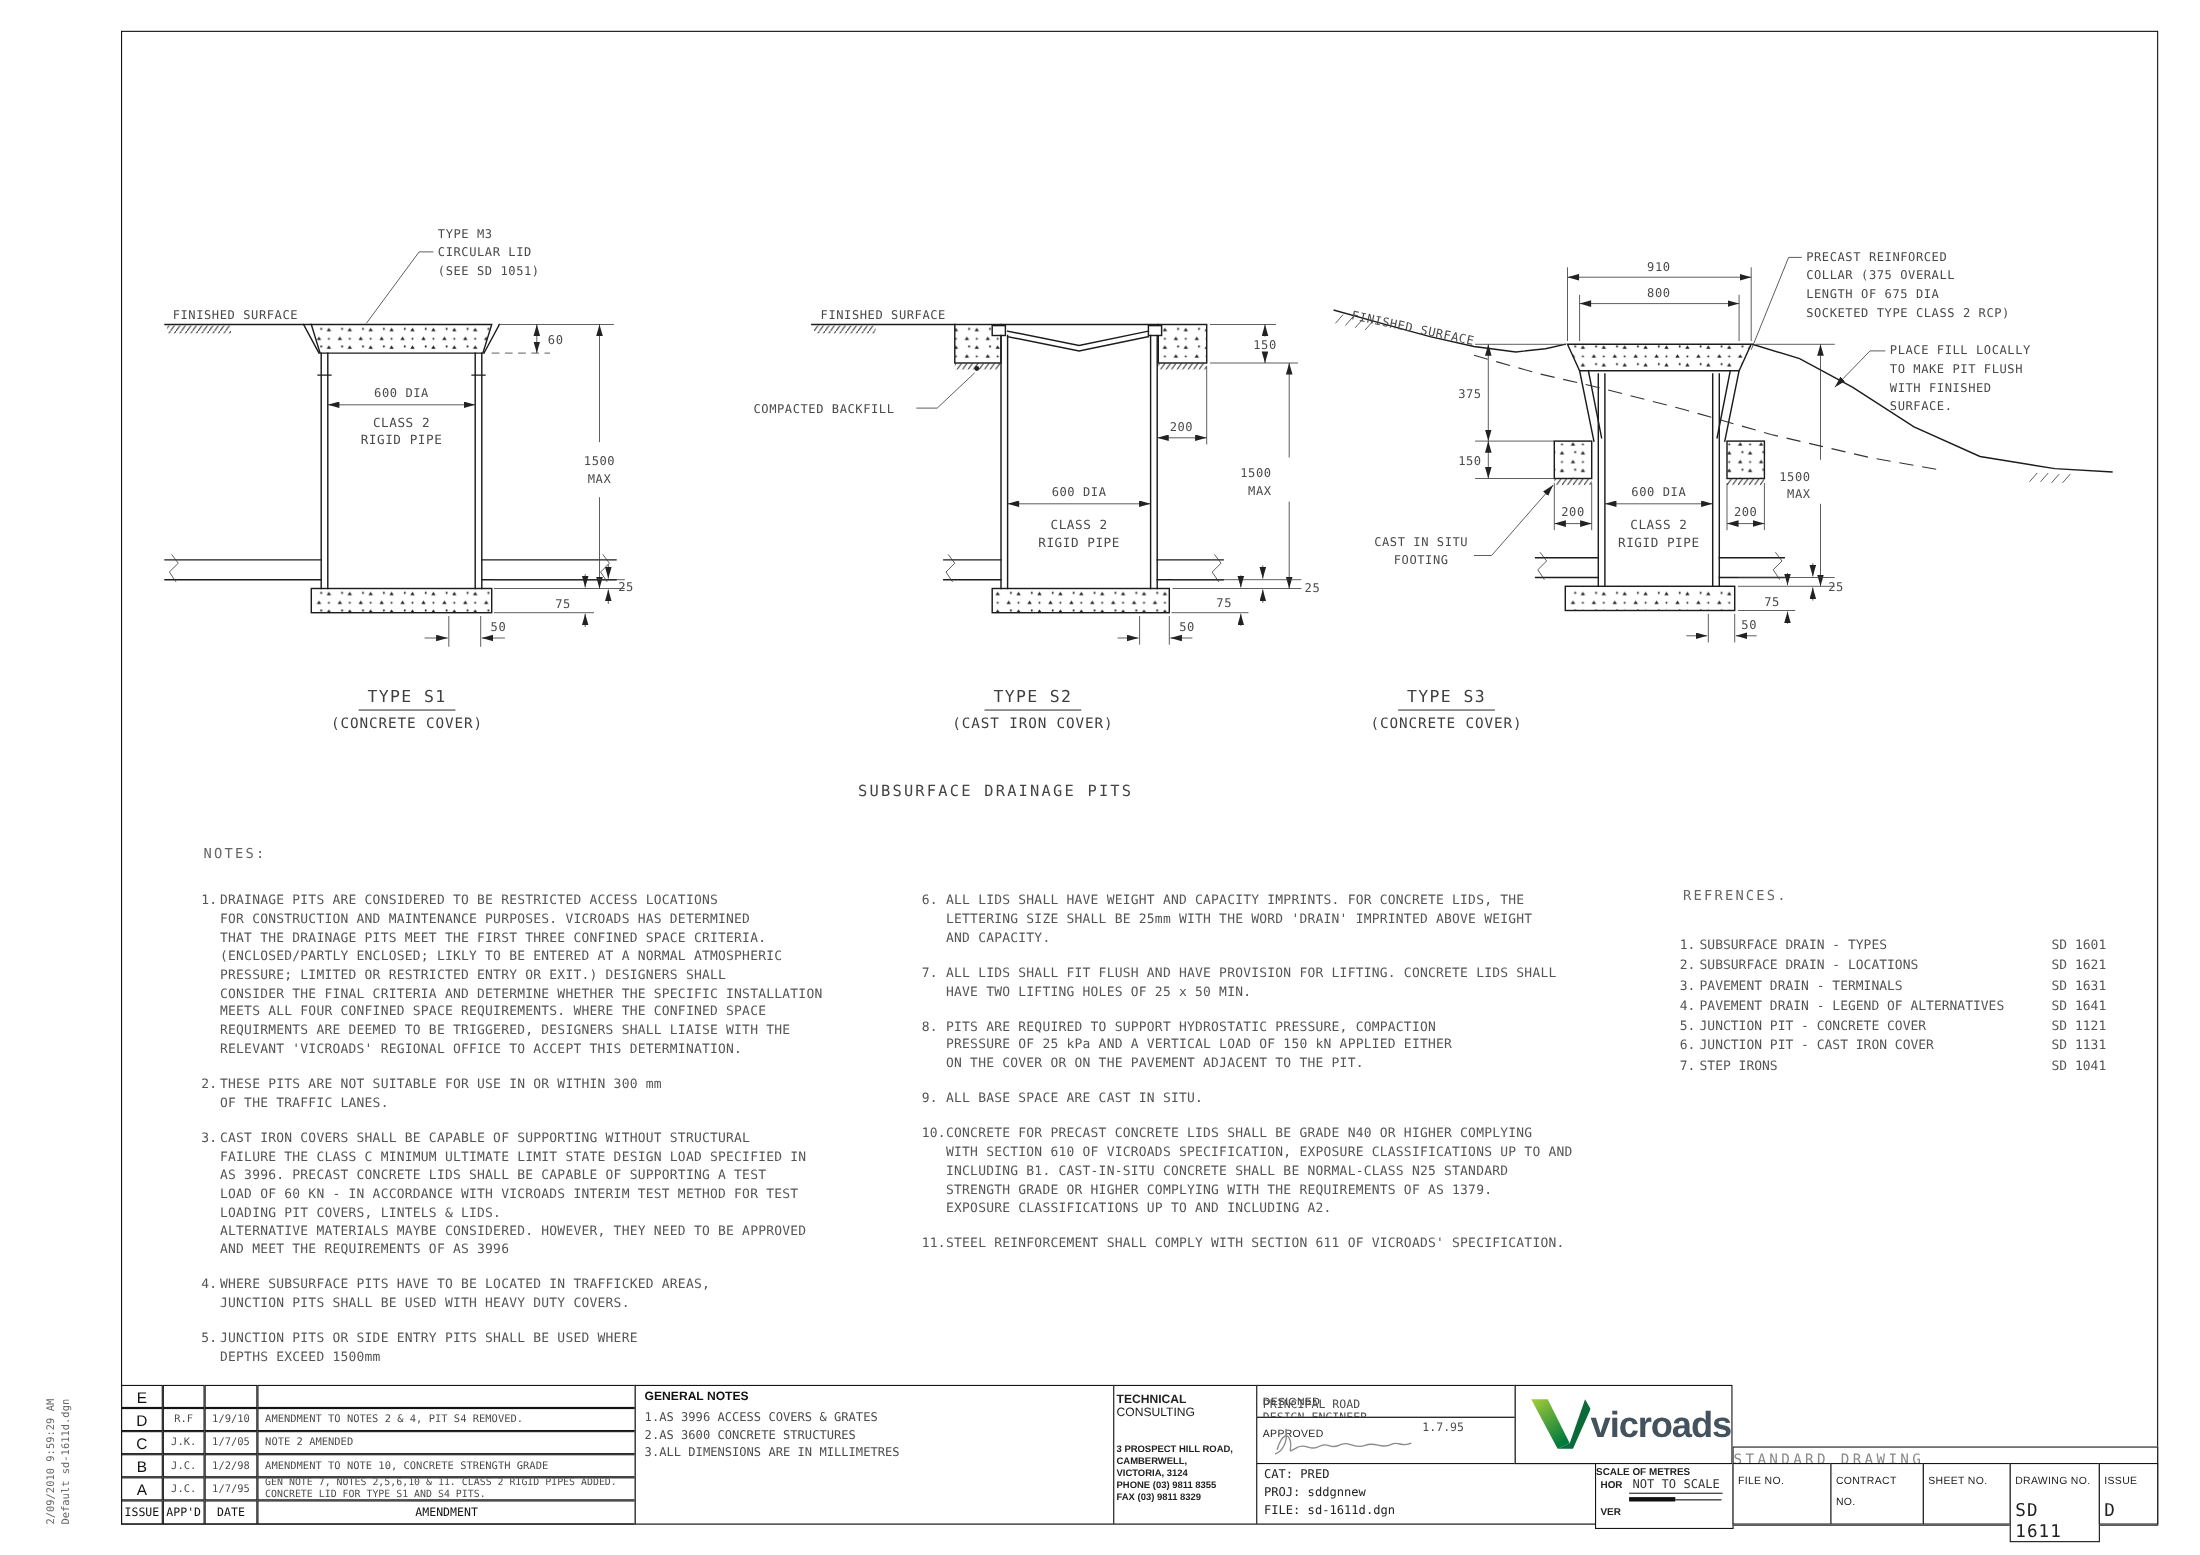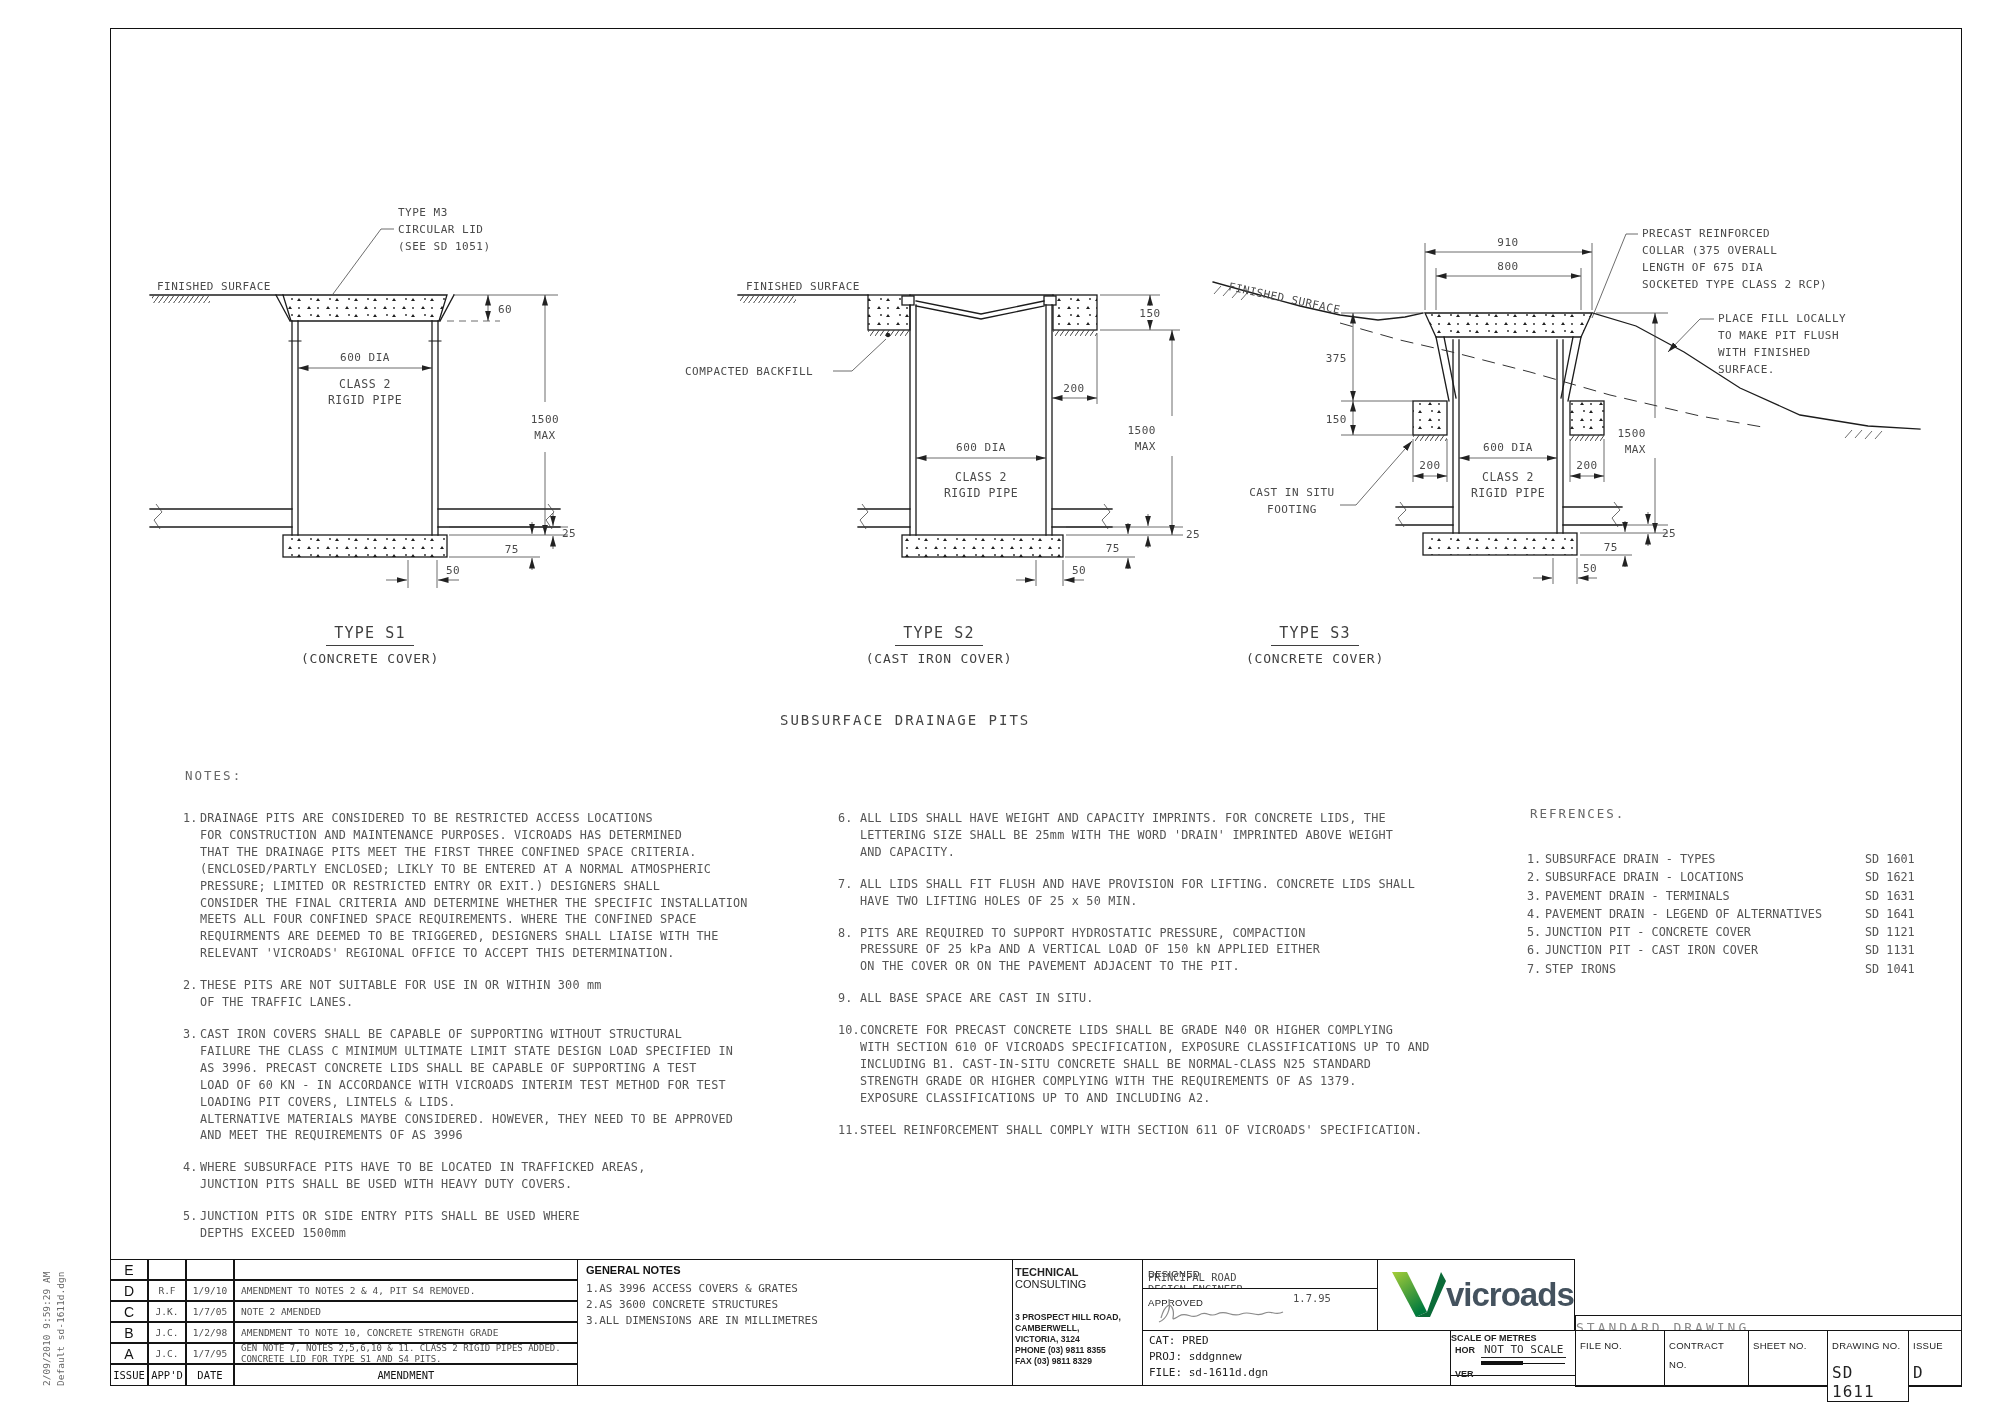--- a/index.html
+++ b/index.html
@@ -433,21 +433,21 @@
         <stop offset="0" stop-color="#a6ce39"></stop>
         <stop offset="1" stop-color="#007a3d"></stop>
       </linearGradient>
     </defs>
     <polygon points="4,3 19,3 39,43 28,48" fill="url(#lgrad)"></polygon>
     <polygon points="39,43 53,3 58,12 42,48 28,48" fill="#0b6b38"></polygon>
   </svg>
   <span class="sans" style="position:absolute;left:68px;top:16px;font-size:33px;font-weight:bold;color:#44525e;letter-spacing:-1px">vicroads</span>
 </div>
 
-<div class="box" style="left:1450px;top:1330px;width:126px;height:46px">
+<div class="box" style="left:1450px;top:1330px;width:126px;height:60px">
   <div class="sans ctr" style="font-size:9px;font-weight:bold;color:#222;margin-top:2px">SCALE OF METRES</div>
   <span class="sans" style="position:absolute;left:4px;top:14px;font-size:9px;font-weight:bold;color:#222">HOR</span>
   <span class="tb-mono" style="position:absolute;left:30px;top:12px;font-size:11px;color:#333;border-bottom:1.2px solid #222;padding:0 3px 1px">NOT TO SCALE</span>
   <div style="position:absolute;left:30px;top:30px;width:84px;height:5px">
     <div style="position:absolute;left:0;top:0;width:42px;height:4px;background:#111"></div>
     <div style="position:absolute;left:42px;top:1.5px;width:42px;height:1.6px;background:#111"></div>
   </div>
   <span class="sans" style="position:absolute;left:4px;top:38px;font-size:9px;font-weight:bold;color:#222">VER</span>
 </div>
 

